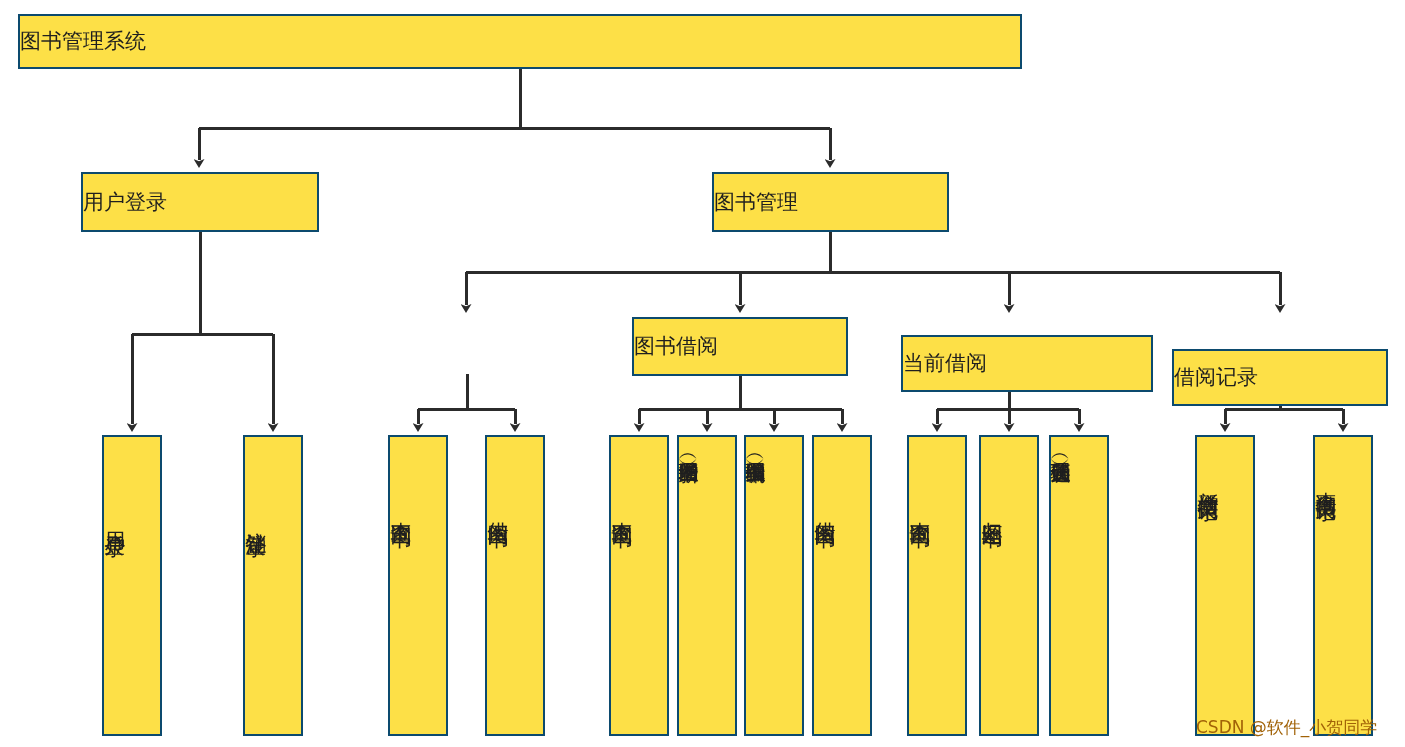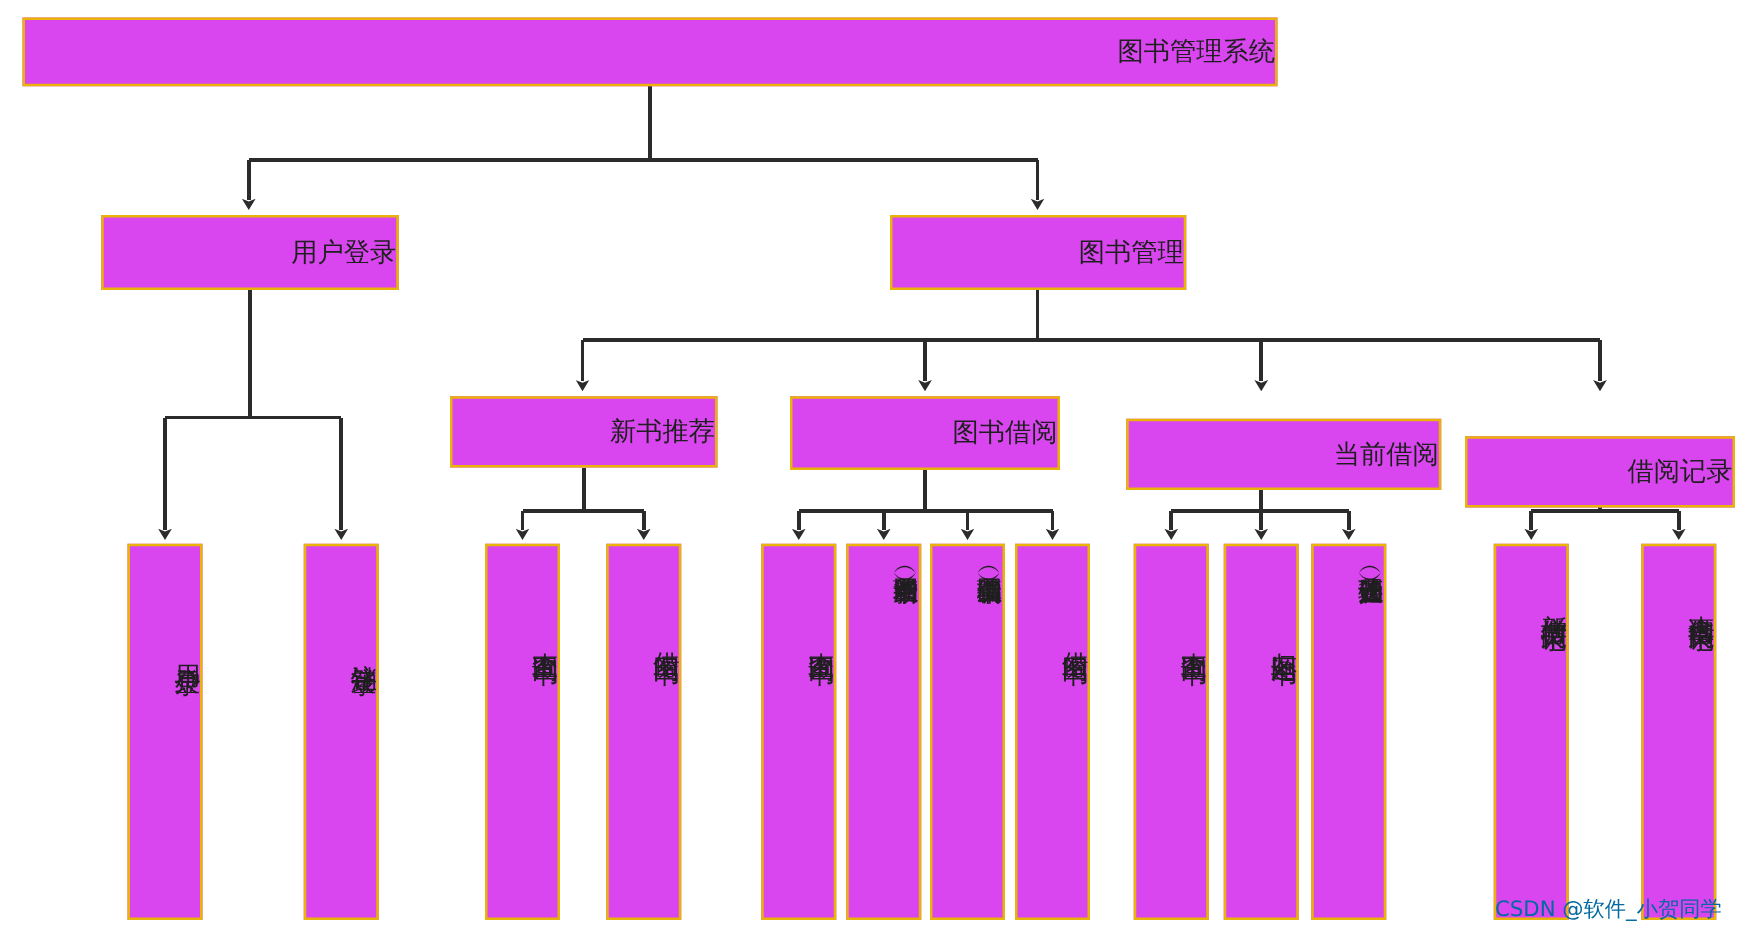--- a/index.html
+++ b/index.html
@@ -20,25 +20,25 @@
   svg#wires {
     position: absolute;
     left: 0;
     top: 0;
     width: 1405px;
     height: 747px;
   }
   .node {
     position: absolute;
     box-sizing: border-box;
-    background: #d946ef;
-    border: 2px solid #eab308;
+    background: #fde047;
+    border: 2px solid #0c4a6e;
     display: flex;
     align-items: center;
-    justify-content: flex-end;
+    justify-content: flex-start;
     z-index: 3;
   }
   .node-label {
     color: #1f1f1f;
     text-align: center;
     line-height: 1.18;
     white-space: pre;
   }
   .h-node .node-label {
     font-size: 21px;
@@ -56,21 +56,21 @@
   }
   .v-node.tall-text .node-label {
     font-size: 20px;
     letter-spacing: 0px;
   }
   .watermark {
     position: absolute;
     left: 1196px;
     top: 716px;
     font-size: 17px;
-    color: #0369a1;
+    color: #a16207;
     white-space: nowrap;
     z-index: 5;
     font-family: "DejaVu Sans", "Liberation Sans", sans-serif;
   }
 </style>
 </head>
 <body>
 
 <div id="canvas">
 
@@ -131,23 +131,20 @@
   </div>
 
   <div class="node h-node" style="left:81px; top:172px; width:238px; height:60px;">
     <span class="node-label">用户登录</span>
   </div>
 
   <div class="node h-node" style="left:712px; top:172px; width:237px; height:60px;">
     <span class="node-label">图书管理</span>
   </div>
 
-  <div class="node h-node" style="left:360px; top:317px; width:214px; height:57px;">
-    <span class="node-label">新书推荐</span>
-  </div>
 
   <div class="node h-node" style="left:632px; top:317px; width:216px; height:59px;">
     <span class="node-label">图书借阅</span>
   </div>
 
   <div class="node h-node" style="left:901px; top:335px; width:252px; height:57px;">
     <span class="node-label">当前借阅</span>
   </div>
 
   <div class="node h-node" style="left:1172px; top:317px; width:216px; height:57px;margin-top:32px;">

